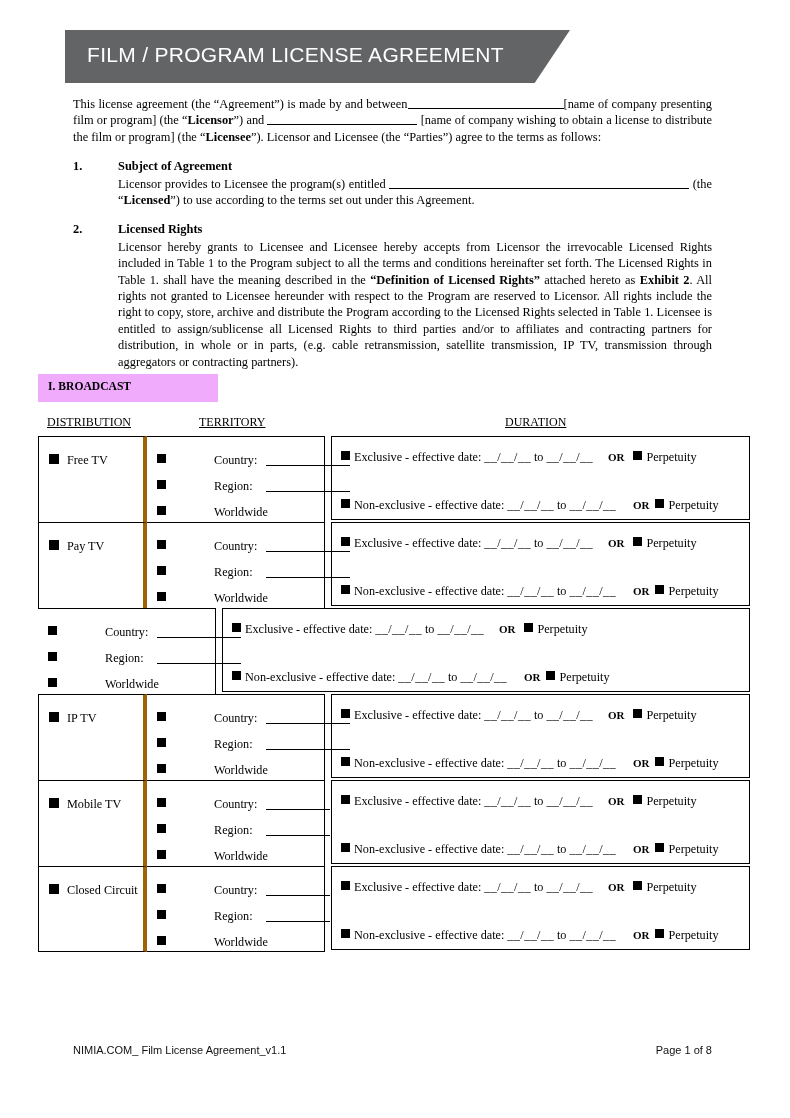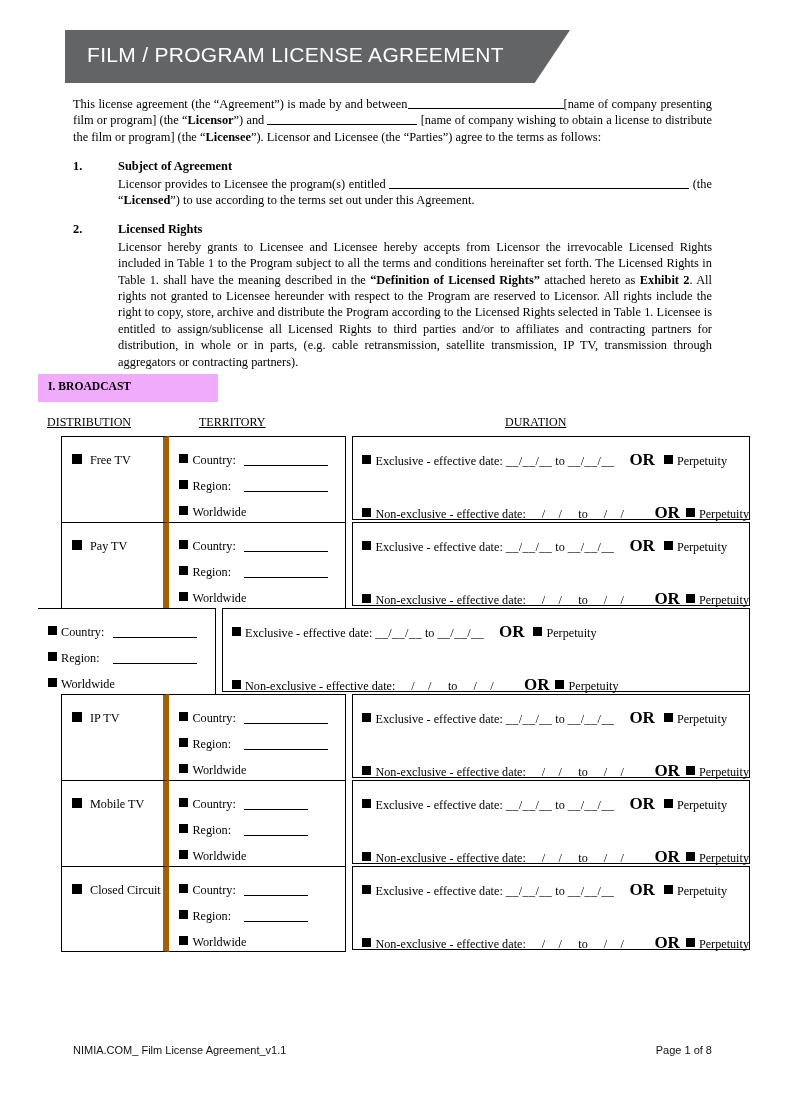--- a/index.html
+++ b/index.html
@@ -152,23 +152,22 @@
   .row {
     display: flex;
     align-items: stretch;
     height: 86px;
   }
   .cell-dist {
     width: 109px;
     box-sizing: border-box;
     border-left: 1px solid #000;
     border-top: 1px solid #000;
-    border-right: 6px solid #a16207;
+    border-right: 4px solid #a16207;
     padding: 13px 0 0 10px;
-    margin-left: 23px;
   }
   .row:last-child .cell-dist { border-bottom: 1px solid #000; }
   .cell-terr {
     width: 178px;
     box-sizing: border-box;
     border-top: 1px solid #000;
     border-right: 1px solid #000;
     padding: 10px 0 0 10px;
   }
   .row:last-child .cell-terr { border-bottom: 1px solid #000; }
@@ -205,20 +204,21 @@
   .dist-label {
     font-size: 12.2px;
   }
   .terr-line {
     font-size: 12.2px;
     line-height: 26px;
     white-space: nowrap;
   }
   .terr-label {
     display: inline-block;
+    margin-left: 44px;
   }
   .terr-label.country { min-width: 52px; }
   .terr-label.region  { min-width: 52px; }
   .ul-terr {
     display: inline-block;
     border-bottom: 1px solid #000;
     height: 11px;
     vertical-align: -2px;
   }
   .ul-terr.wide  { width: 84px; }
@@ -230,21 +230,21 @@
   }
   .dur-line.second { margin-top: 33px; }
   .date-slot {
     display: inline-block;
     font-size: 12.2px;
     letter-spacing: 0.4px;
     margin: 0 3px;
   }
   .or {
     font-weight: bold;
-    font-size: 17px;
+    font-size: 11px;
     margin: 0 9px 0 12px;
   }
   .or.tight { margin: 0 6px 0 14px; }
   .perp { font-size: 12.2px; }
 
   
   .footer {
     position: absolute;
     left: 73px;
     top: 1044px;

